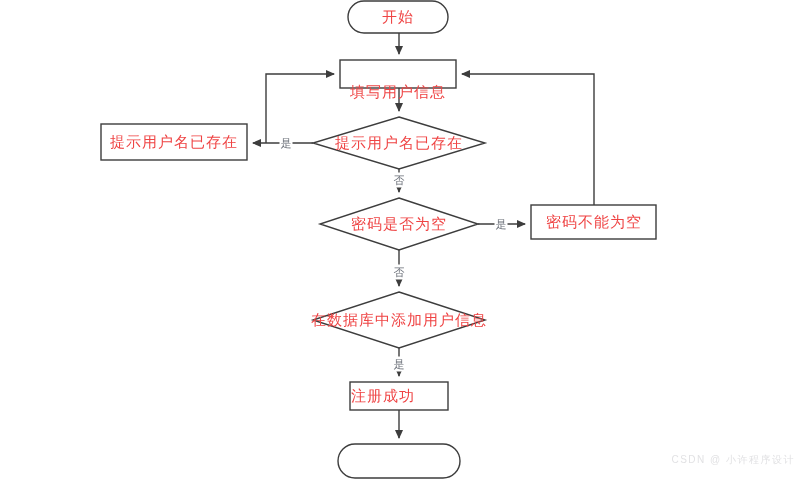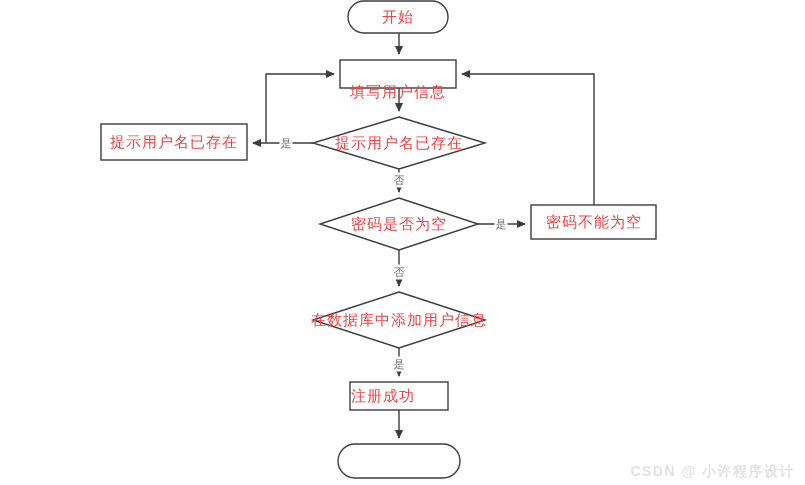--- a/index.html
+++ b/index.html
@@ -39,27 +39,26 @@
     white-space: nowrap;
     text-align: center;
     transform: translate(-50%, -50%);
     background: #ffffff;
     padding: 0 1px;
     font-family: "Liberation Serif", "DejaVu Serif", serif;
   }
   #watermark {
     position: absolute;
     right: 10px;
-    bottom: 4px;
+    bottom: 18px;
     color: #e2e2e4;
-    font-size: 14px;
+    font-size: 10px;
     letter-spacing: 1.5px;
     white-space: nowrap;
     font-family: "Liberation Sans", sans-serif;
-    font-weight: bold;
   }
 </style>
 </head>
 <body>
 
 <svg id="canvas" viewBox="0 0 805 485" xmlns="http://www.w3.org/2000/svg">
   <defs>
     <marker id="arrow" markerWidth="9" markerHeight="9" refX="8" refY="4" orient="auto" markerUnits="userSpaceOnUse">
       <path d="M0,0 L9,4 L0,8 z" fill="#3d3d3d"></path>
     </marker>

